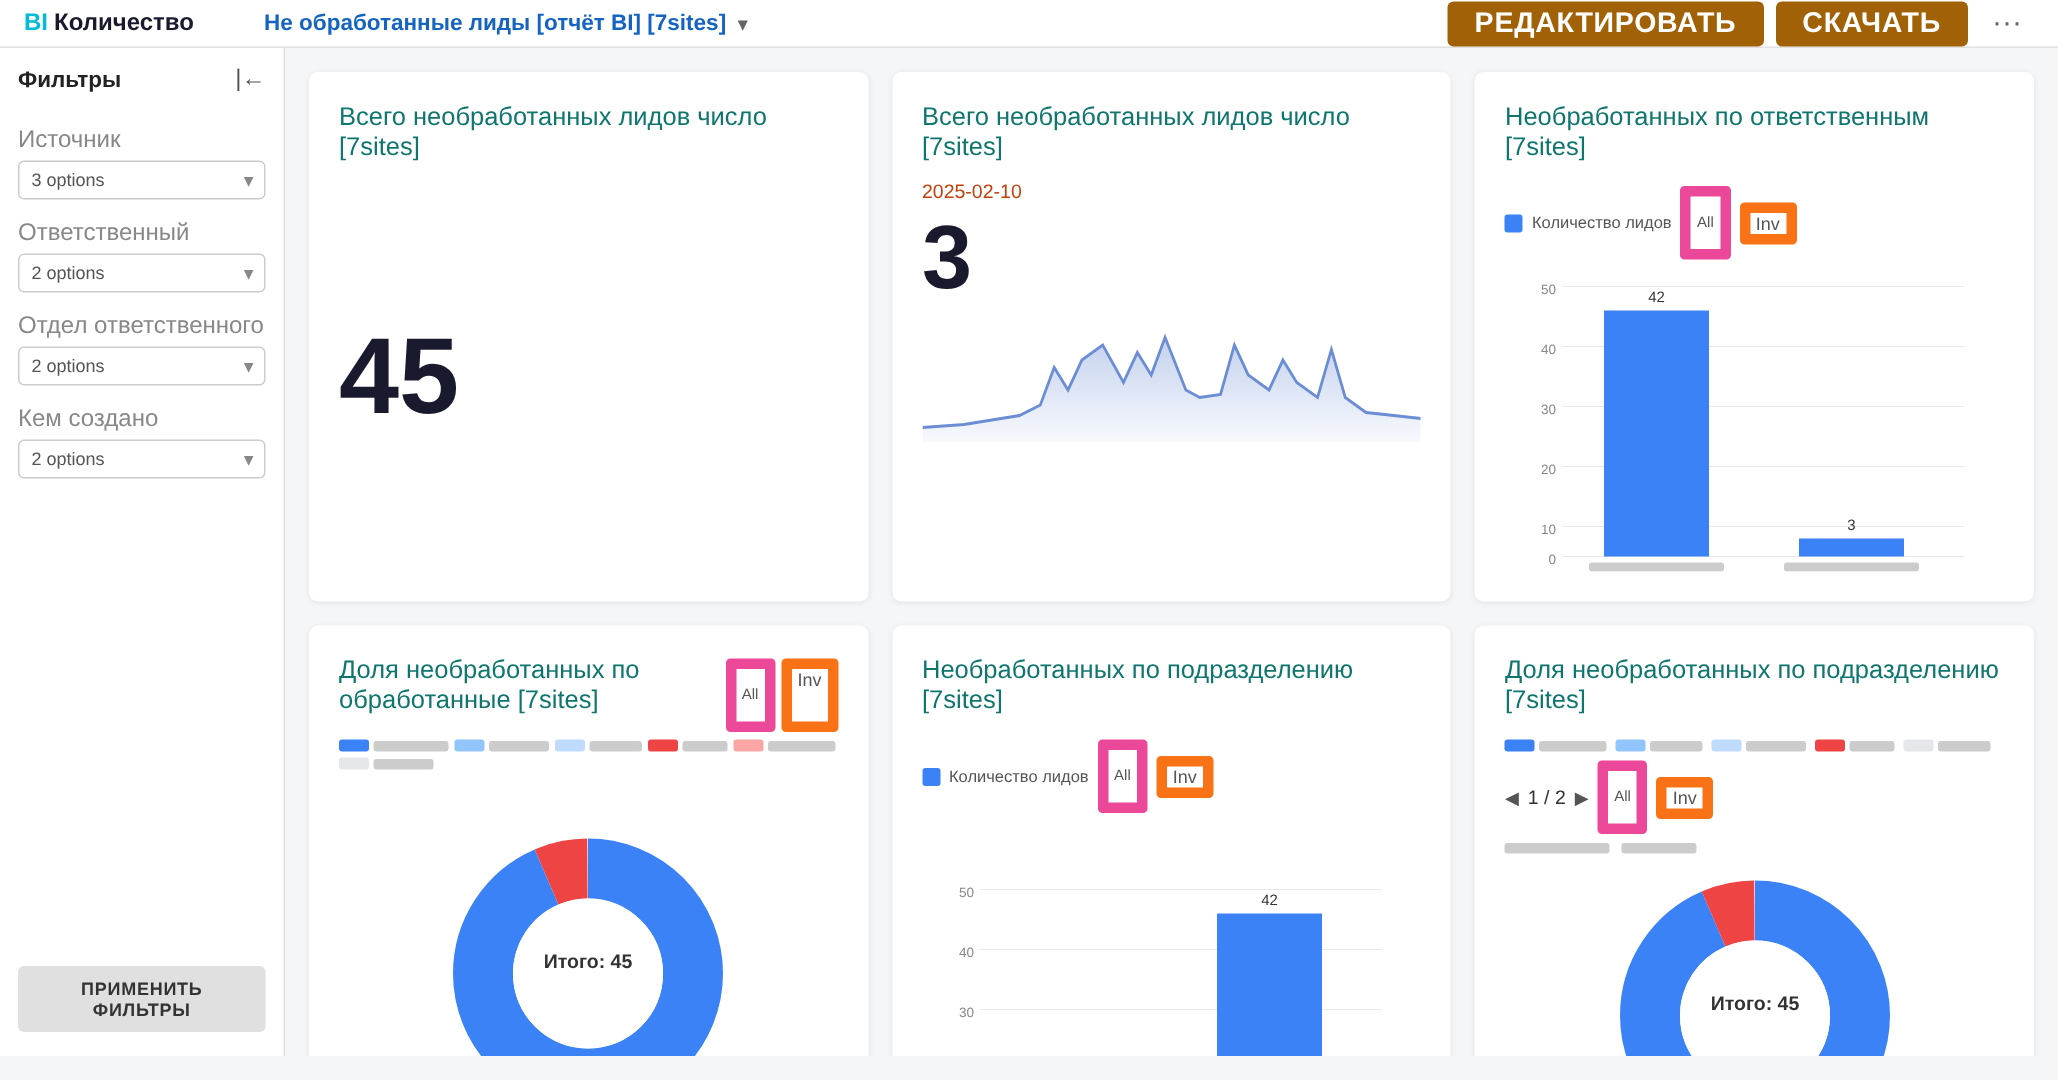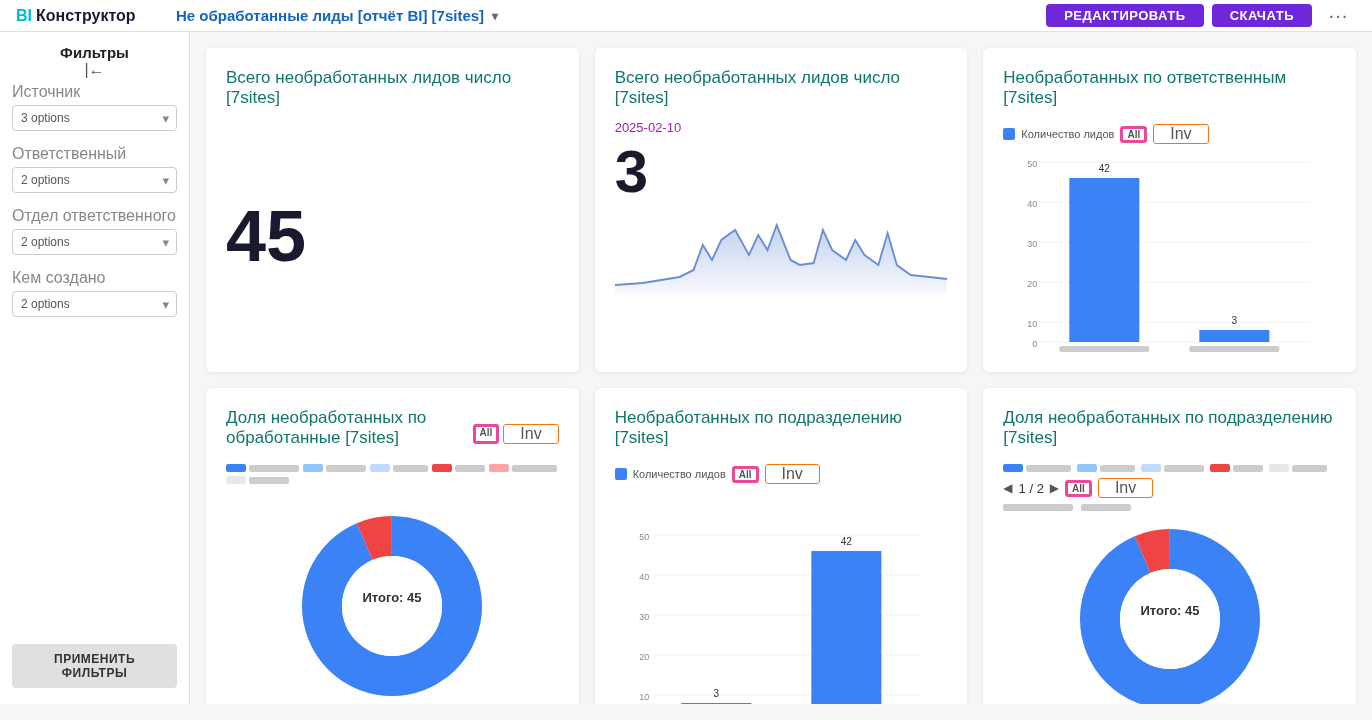--- a/index.html
+++ b/index.html
@@ -30,26 +30,26 @@
       display: flex;
       align-items: center;
       color: #1565c0;
       font-size: 15px;
       font-weight: 700;
       gap: 8px;
     }
     .header-title .chevron { color: #666; font-size: 12px; }
     .header-actions { display: flex; gap: 8px; align-items: center; }
     .btn-cyan {
-      background: #6d28d9;
+      background: #a16207;
       color: #fff;
       border: none;
       padding: 4px 18px;
       border-radius: 4px;
-      font-size: 13px;
+      font-size: 19px;
       font-weight: 600;
       cursor: pointer;
       letter-spacing: 0.5px;
       text-transform: uppercase;
     }
     .btn-dots {
       background: none;
       border: none;
       cursor: pointer;
       font-size: 20px;
@@ -67,22 +67,21 @@
       background: #fff;
       border-right: 1px solid #e0e0e0;
       display: flex;
       flex-direction: column;
       padding: 12px 12px 16px;
     }
     .sidebar-filters-header {
       display: flex;
       align-items: center;
       justify-content: space-between;
-      margin-bottom: 4px;
-      flex-direction: column;
+      margin-bottom: 23px;
     }
     .sidebar-filters-title { font-size: 15px; font-weight: 600; color: #222; }
     .sidebar-collapse-btn { background: none; border: none; cursor: pointer; color: #555; font-size: 16px; }
     .filter-group { margin-bottom: 14px; }
     .filter-label { font-size: 16px; color: #888; margin-bottom: 4px; }
     .filter-select {
       width: 100%;
       background: #fff;
       border: 1px solid #ccc;
       border-radius: 4px;
@@ -146,30 +145,30 @@
     }
     .card-big-number {
       font-size: 72px;
       font-weight: 700;
       color: #1a1a2e;
       line-height: 1;
       margin: auto 0;
     }
 
     
-    .card-metric-date { font-size: 13px; color: #a21caf; margin-bottom: 4px; }
+    .card-metric-date { font-size: 13px; color: #c2410c; margin-bottom: 4px; }
     .card-metric-value { font-size: 60px; font-weight: 700; color: #1a1a2e; line-height: 1.1; }
     .card-metric-change { font-size: 16px; color: #555; margin-bottom: 12px; }
     .sparkline-container { flex: 1; min-height: 80px; }
 
     
     .chart-legend { display: flex; align-items: center; gap: 6px; margin-bottom: 8px; font-size: 11px; color: #555; }
     .legend-dot { width: 12px; height: 12px; background: #3b82f6; border-radius: 2px; }
-    .legend-all { border: 3px solid #ec4899; border-radius: 3px; padding: 0 4px; font-size: 10px; color: #555; cursor: pointer; font-weight: bold; }
-    .legend-inv { border: 1px solid #f97316; border-radius: 3px; padding: 0 16px; font-size: 16px; color: #555; cursor: pointer; }
+    .legend-all { border: 7px solid #ec4899; border-radius: 3px; padding: 12px 4px; font-size: 10px; color: #555; cursor: pointer; }
+    .legend-inv { border: 7px solid #f97316; border-radius: 3px; padding: 0 4px; font-size: 12px; color: #555; cursor: pointer; }
 
     
     .donut-legend {
       display: flex;
       flex-wrap: wrap;
       gap: 4px;
       margin-bottom: 8px;
       align-items: center;
     }
     .donut-legend-item {
@@ -183,21 +182,21 @@
 
     .card-top-row { display: flex; align-items: center; justify-content: space-between; margin-bottom: 4px; }
     .card-legend-row { display: flex; align-items: center; gap: 6px; flex-wrap: wrap; }
   </style>
 </head>
 <body>
 
 <div class="header">
   <div class="header-logo">
     <span class="bi-text">BI</span>
-    <span>Конструктор</span>
+    <span>Количество</span>
   </div>
   <div class="header-title">
     <span>Не обработанные лиды [отчёт BI] [7sites]</span>
     <span class="chevron">▾</span>
   </div>
   <div class="header-actions">
     <button class="btn-cyan">РЕДАКТИРОВАТЬ</button>
     <button class="btn-cyan">СКАЧАТЬ</button>
     <button class="btn-dots">···</button>
   </div>

